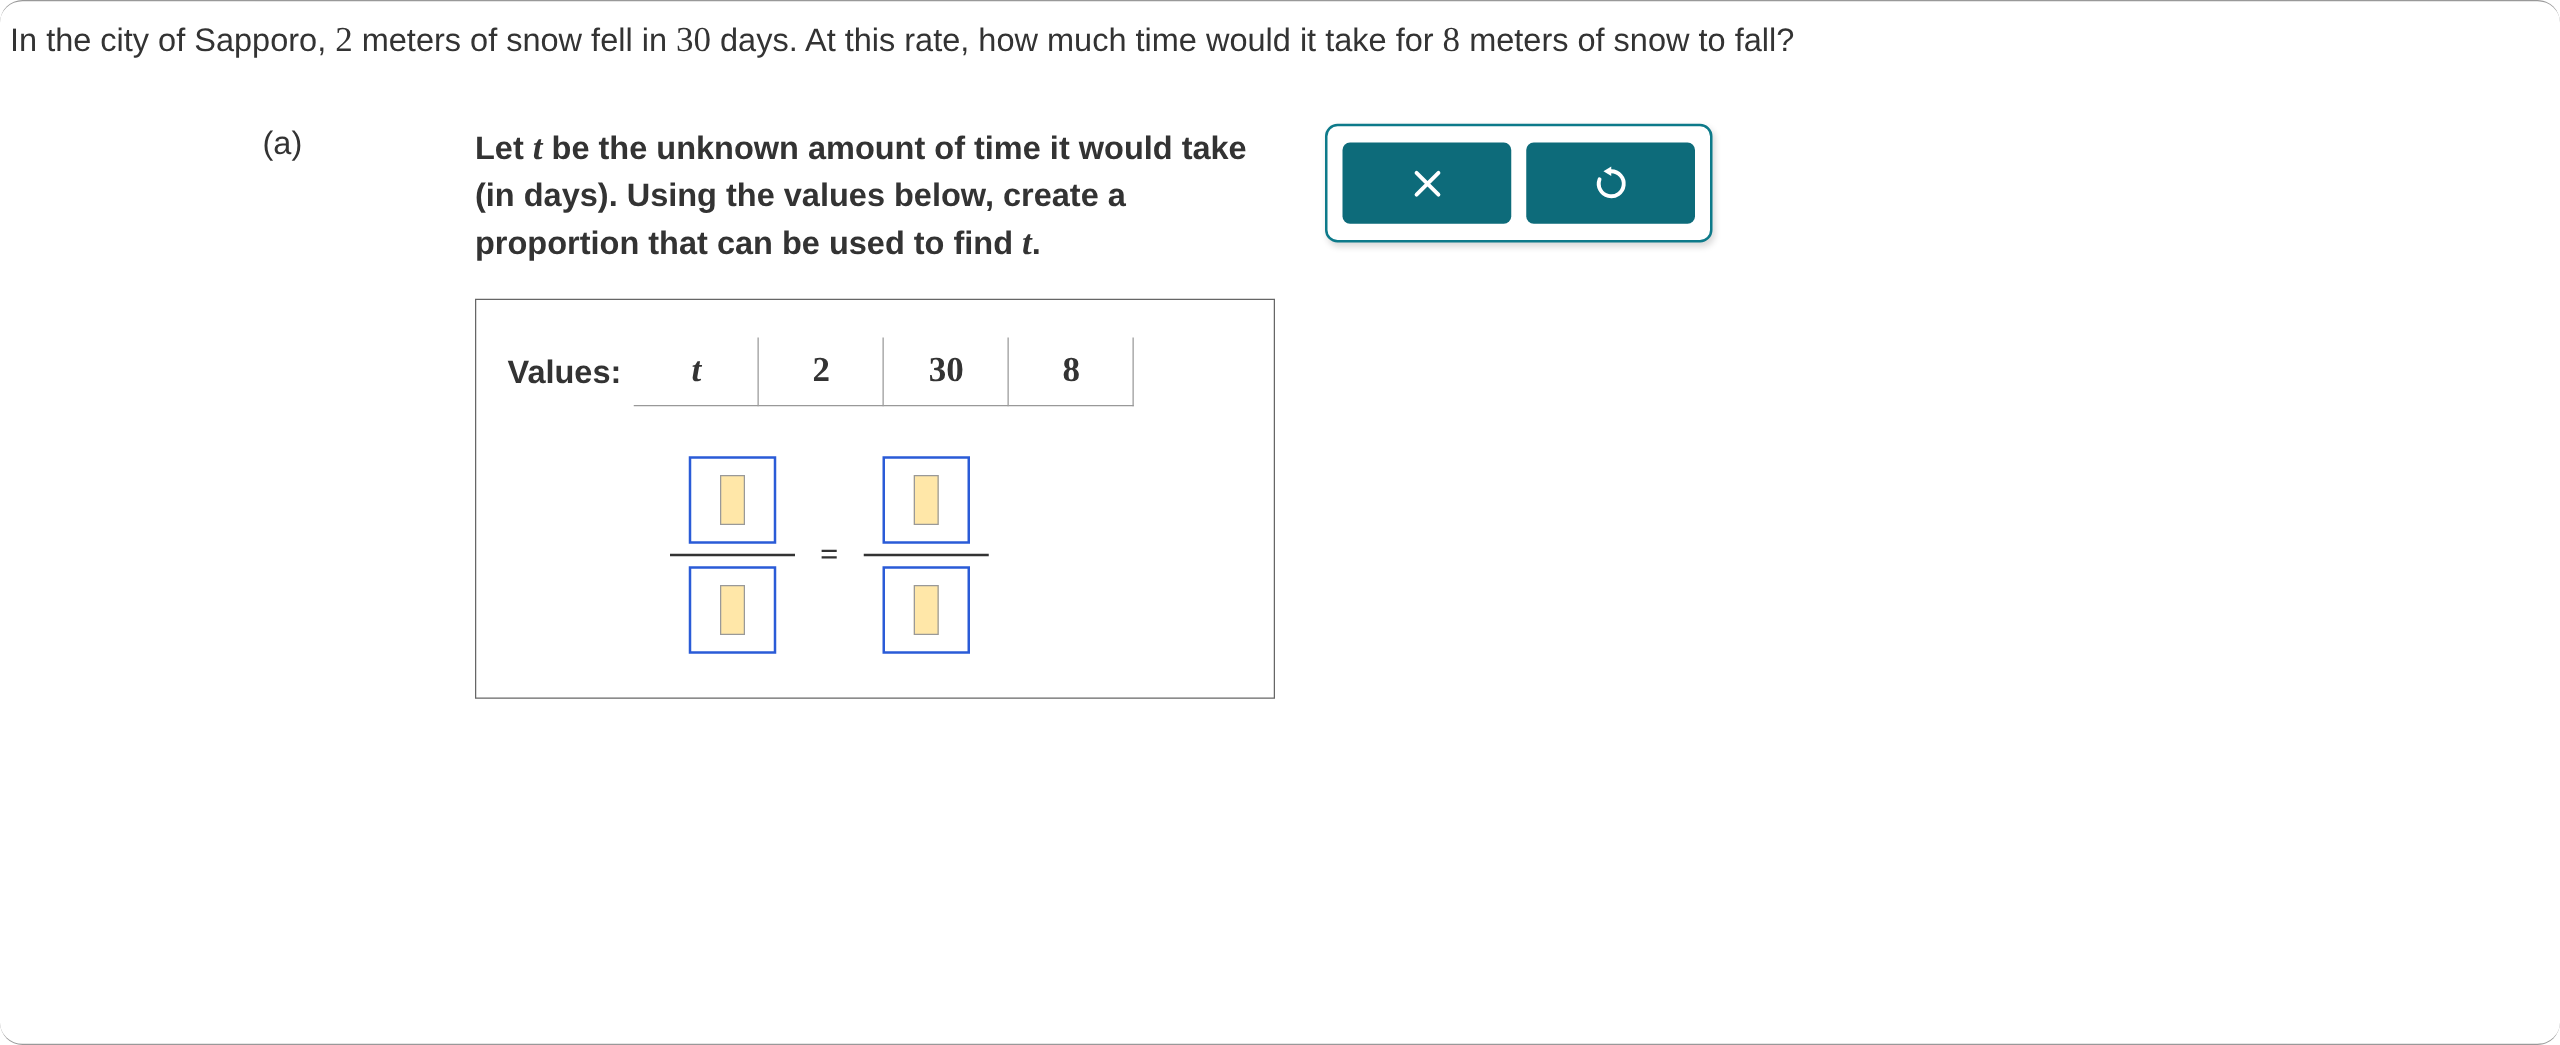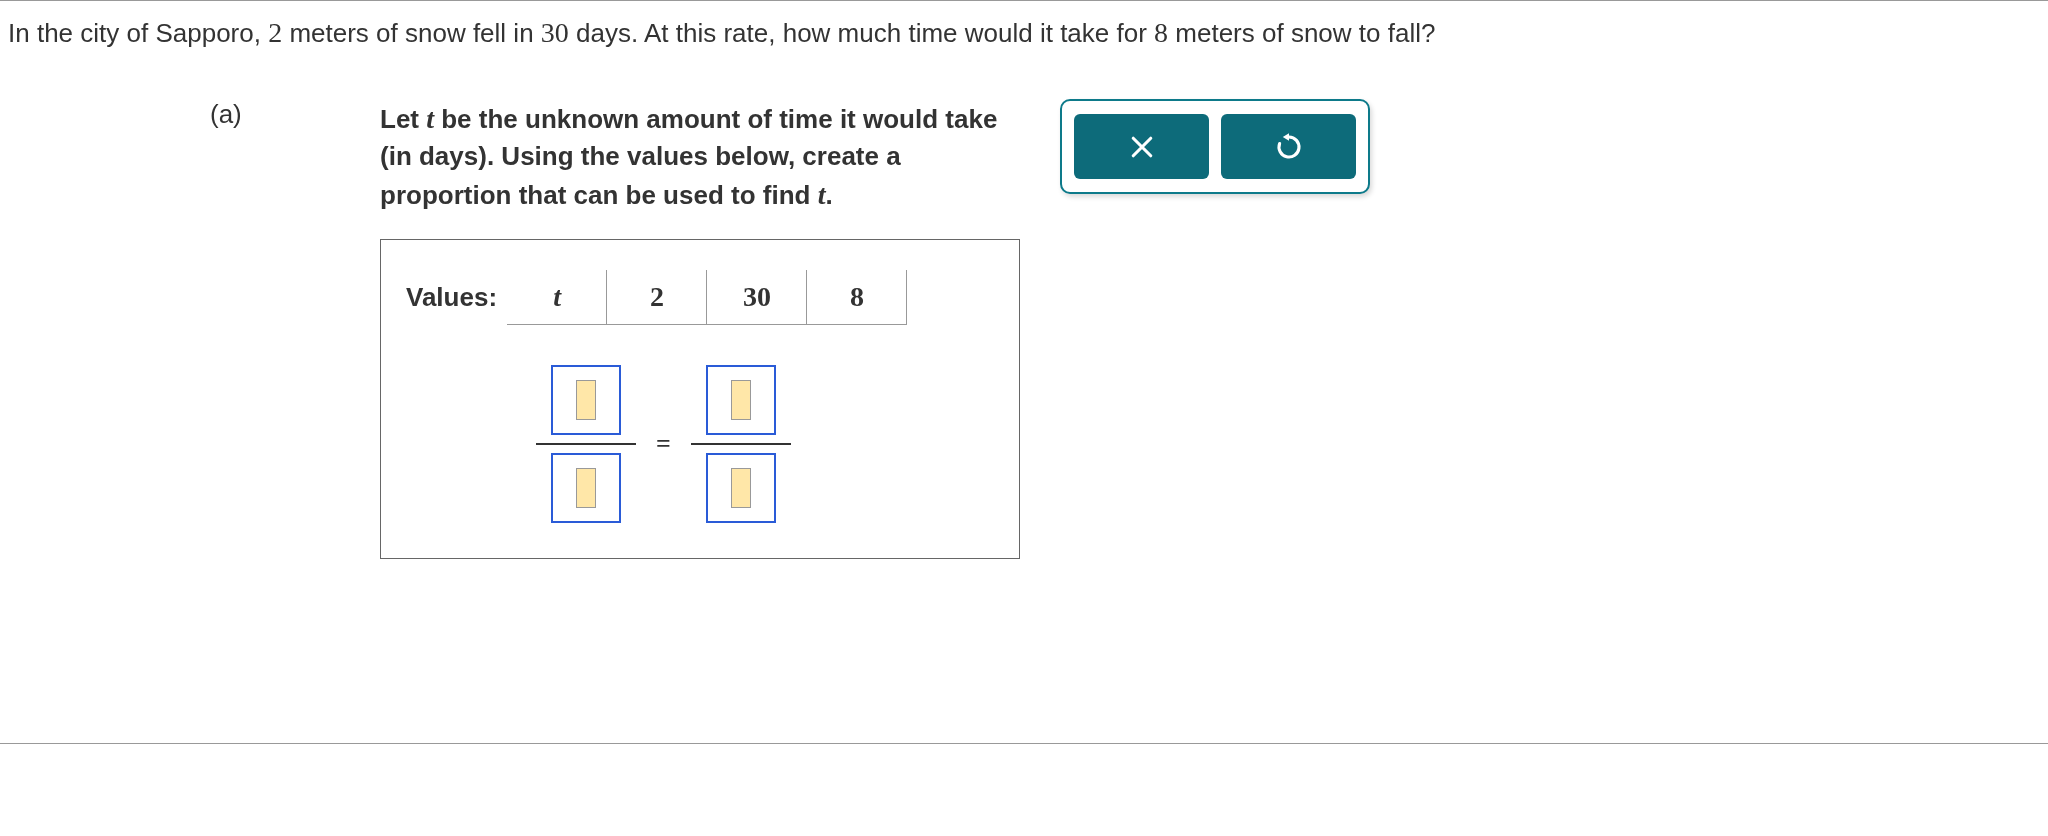--- a/index.html
+++ b/index.html
@@ -8,22 +8,23 @@
       font-family: Arial, Helvetica, sans-serif;
       font-size: 26px;
       color: #333;
       background: #fff;
     }
     .container {
       border-top: 1px solid #999;
       border-bottom: 1px solid #999;
       padding: 0;
       width: 2048px;
-      height: 744px;
+      height: 836px;
       position: relative;
+      border-radius: 18px;
     }
     .question-text {
       padding: 12px 8px 2px 8px;
       line-height: 1.4;
     }
     .serif { font-family: 'Times New Roman', Times, serif; font-size: 28px; }
     .italic { font-style: italic; }
     .part-row {
       display: flex;
       align-items: flex-start;

